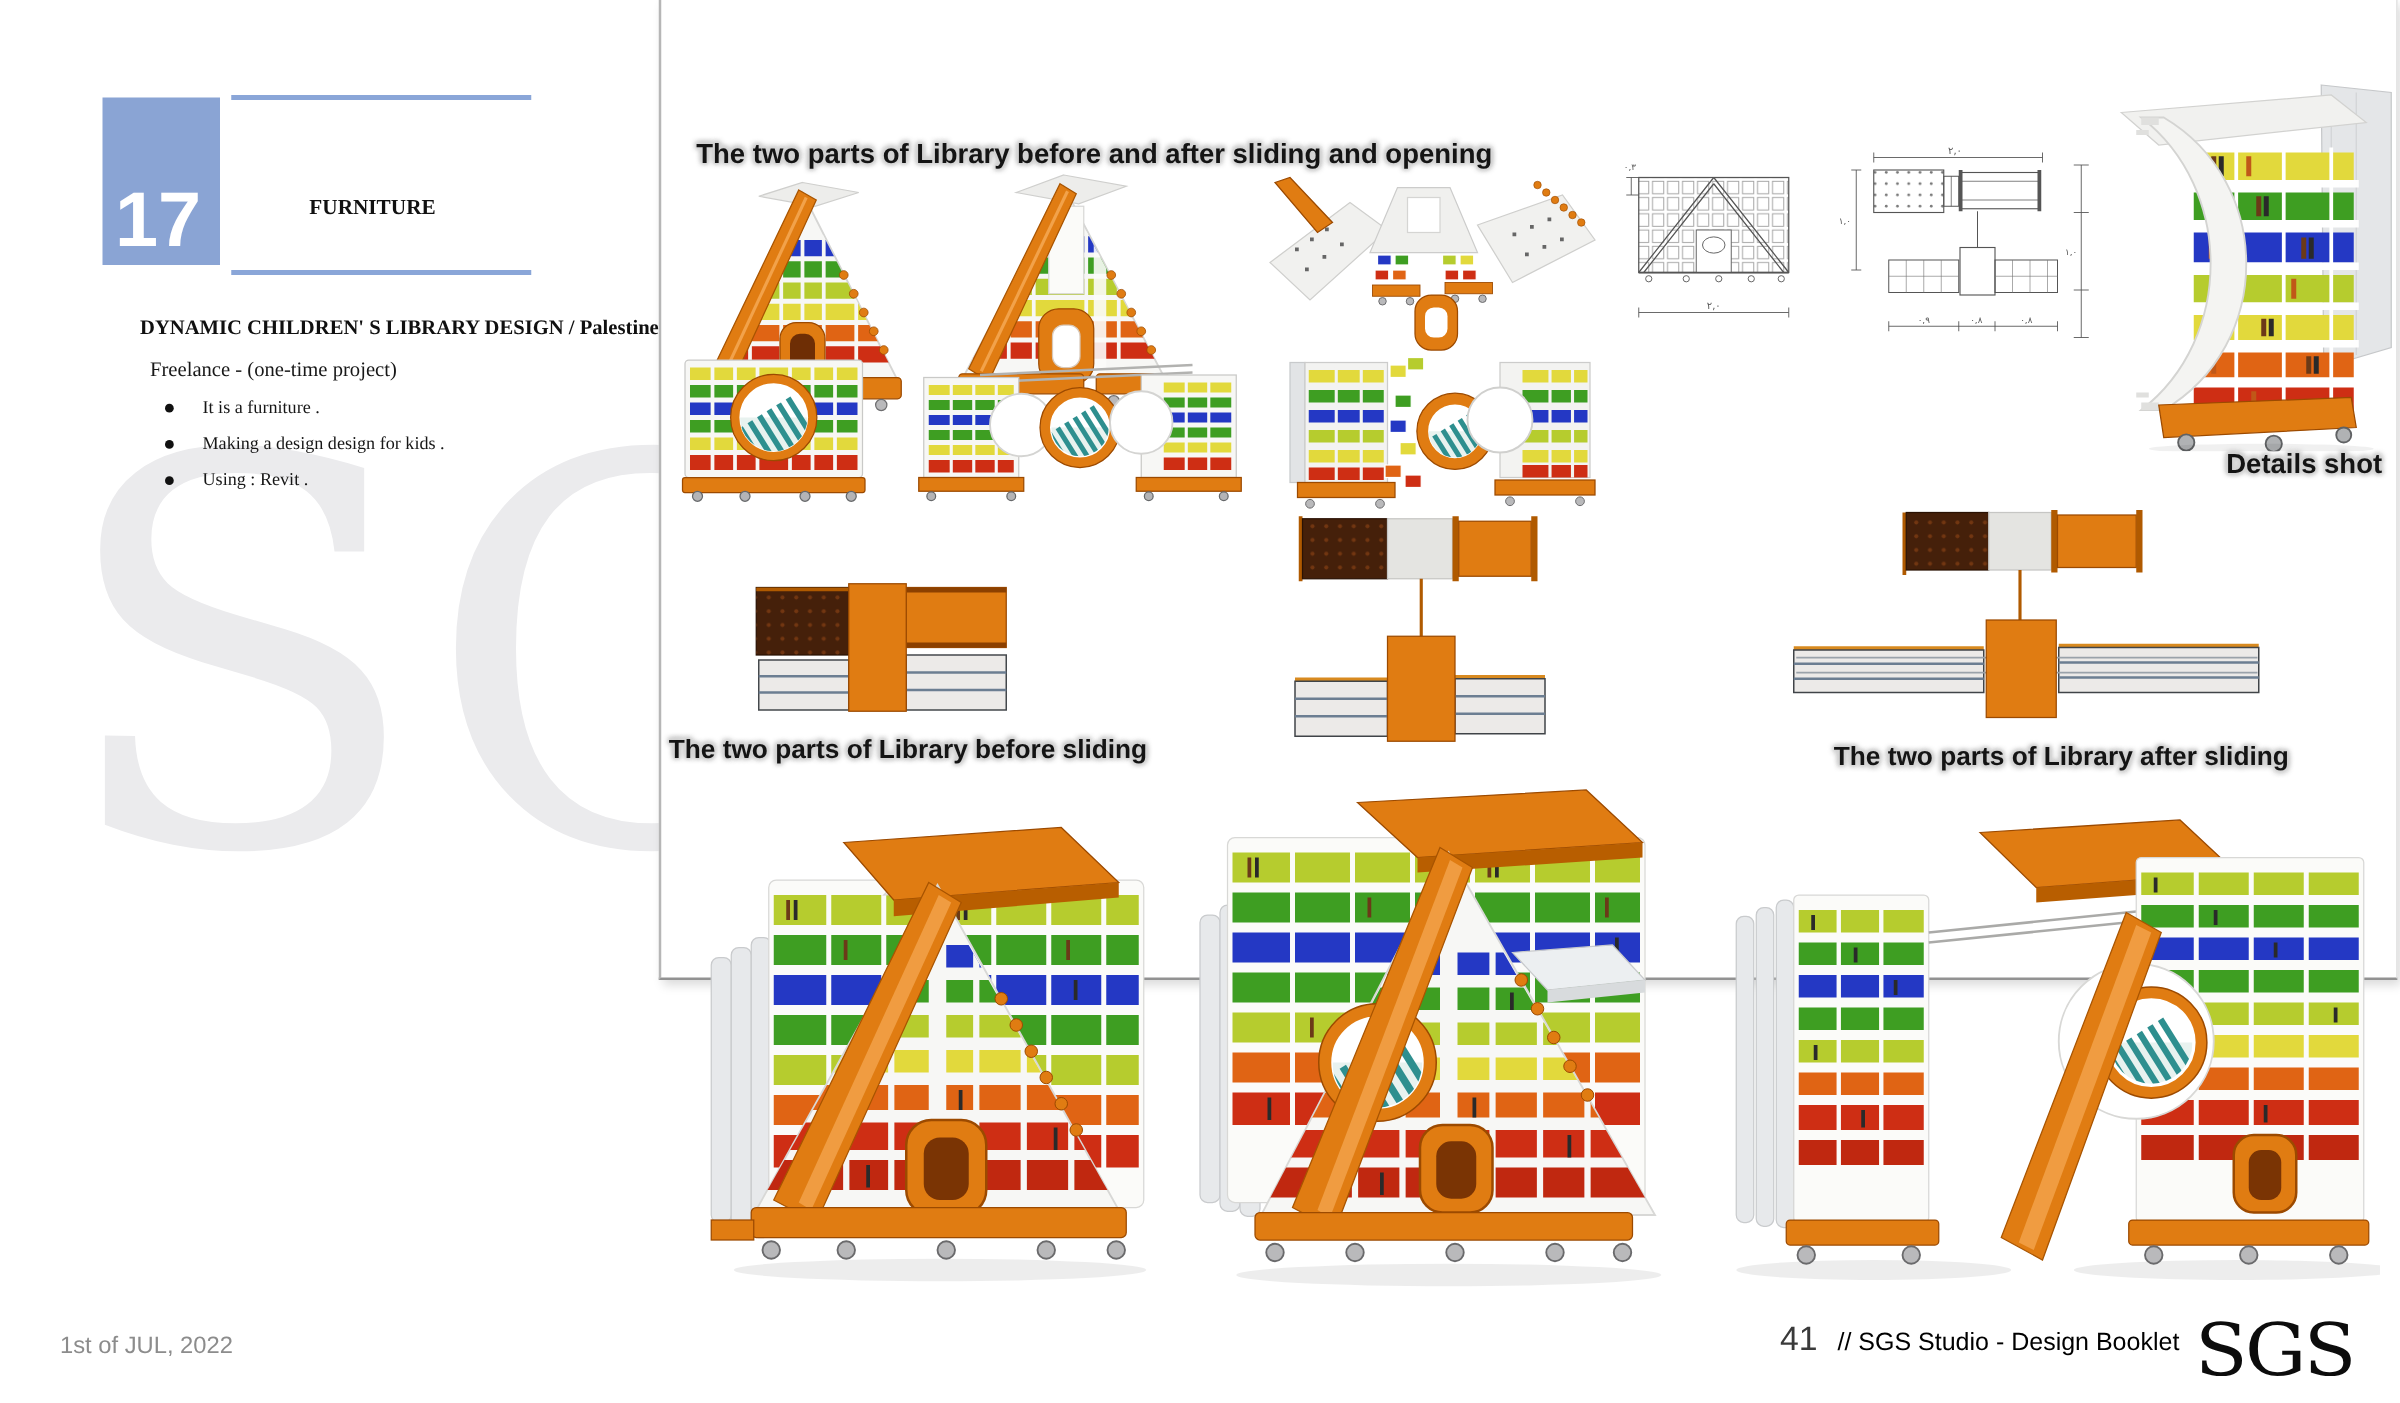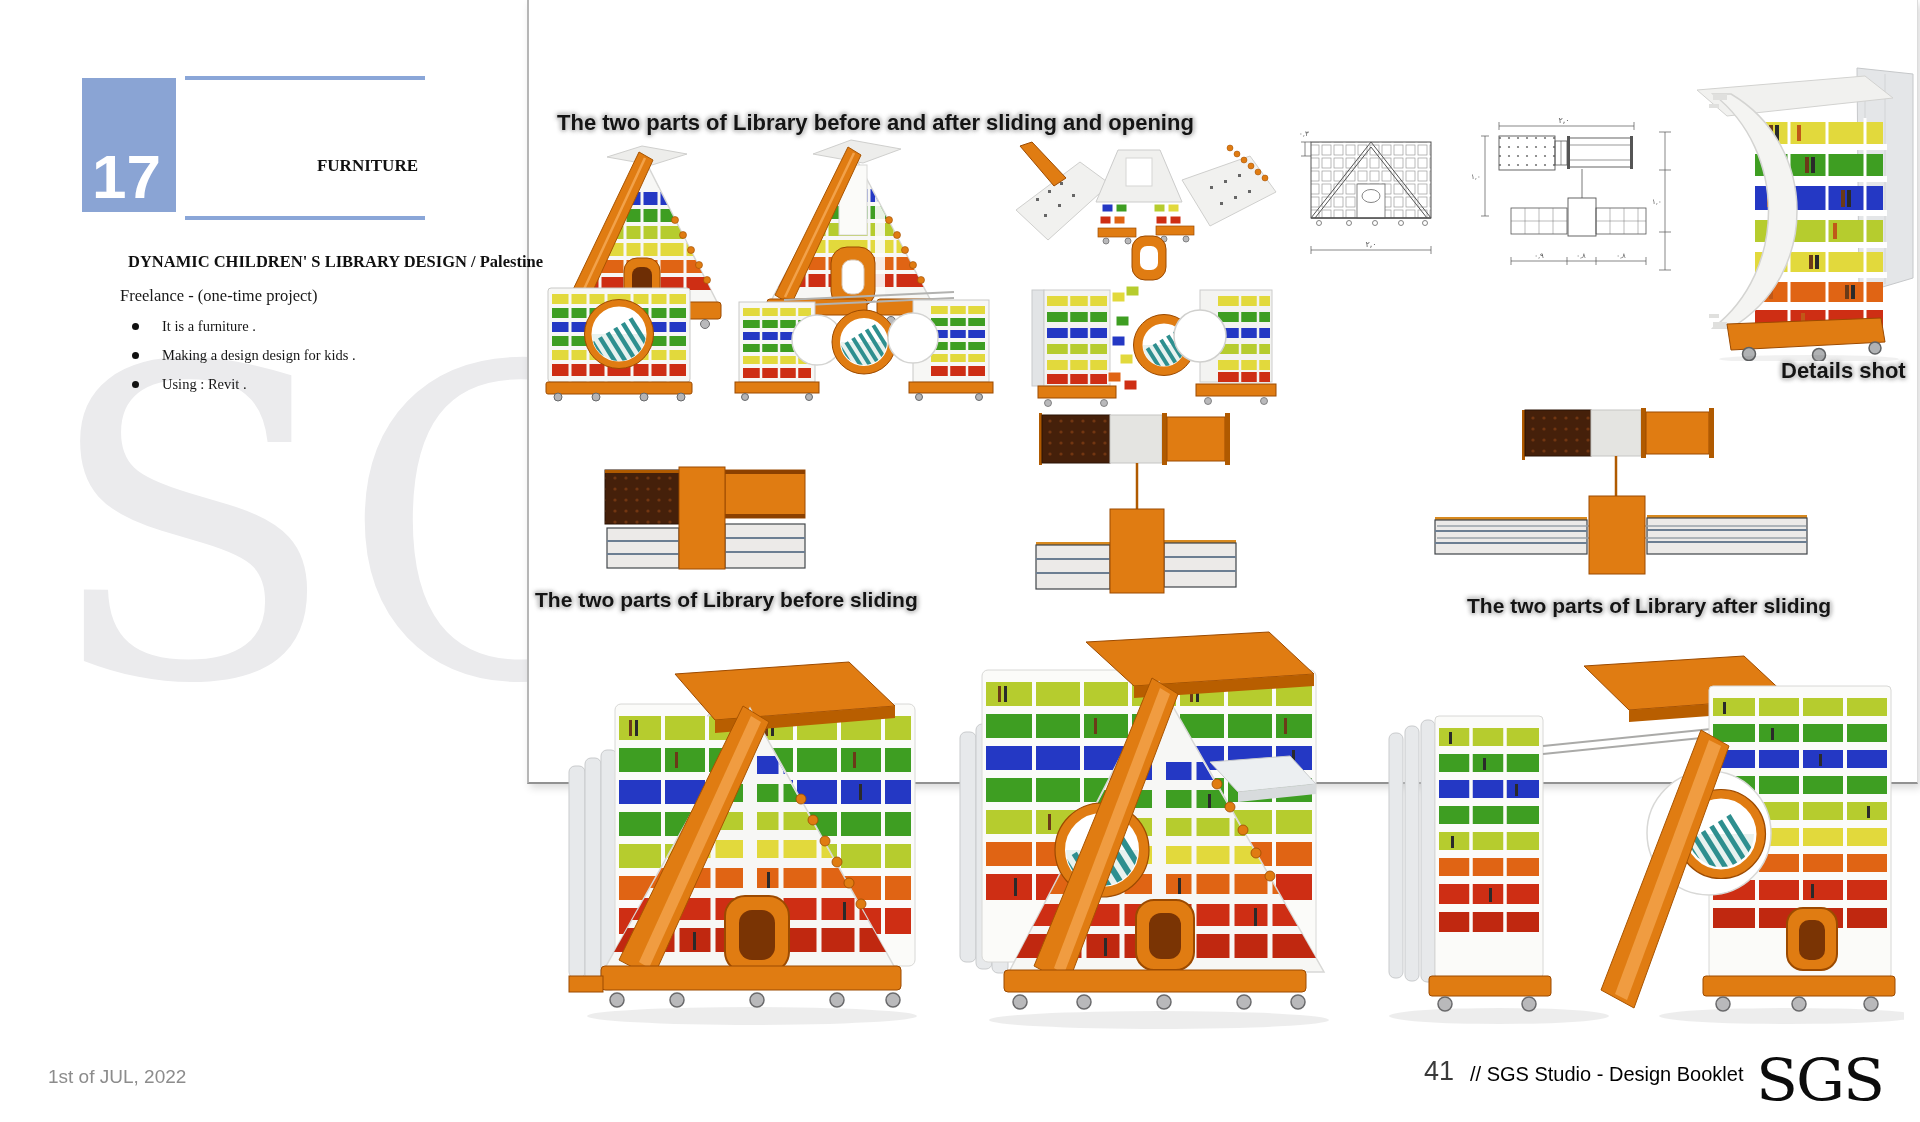--- a/index.html
+++ b/index.html
@@ -19,23 +19,23 @@
     font-size:430px;line-height:1;color:var(--watermark);letter-spacing:2px;z-index:0;white-space:nowrap}
 
   .left-col{position:absolute;left:0;top:0;width:560px;height:1048px;z-index:2}
   .num-box{position:absolute;left:82px;top:78px;width:94px;height:134px;background:var(--box_blue);
     display:flex;align-items:flex-end;padding:4px 10px}
   .num-box span{font:700 62px "Liberation Sans",sans-serif;color:#fff;line-height:1}
   .rule{position:absolute;left:185px;width:240px;height:4px;background:var(--line_blue)}
   .rule-top{top:76px}.rule-bottom{top:216px}
   .title{position:absolute;left:178px;top:100px;width:400px;font:700 28px "Liberation Serif",serif;
     color:var(--accent_navy);white-space:nowrap;z-index:3}
-  .subtitle{position:absolute;left:178px;top:156px;width:240px;text-align:right;
+  .subtitle{position:absolute;left:178px;top:156px;width:240px;text-align:center;
     font:700 17px "Liberation Serif",serif;color:#111}
-  .proj-heading{position:absolute;left:128px;top:252px;font:700 16.5px "Liberation Serif",serif;color:#101010;white-space:nowrap}
+  .proj-heading{position:absolute;left:112px;top:252px;font:700 16.5px "Liberation Serif",serif;color:#101010;white-space:nowrap}
   .proj-type{position:absolute;left:120px;top:286px;font:16.5px "Liberation Serif",serif;color:#181818}
   .bullets{position:absolute;left:120px;top:318px;list-style:none;font:14.5px "Liberation Serif",serif;color:#161616}
   .bullets li{position:relative;padding-left:42px;margin-bottom:12px}
   .bullets .dot{position:absolute;left:12px;top:5px;width:7px;height:7px;border-radius:50%;background:#111}
 
   .panel{position:absolute;left:527px;top:0;width:1391px;height:784px;background:#fff;z-index:1;
     border-left:2px solid #b6b6b6;border-bottom:2px solid #929292;border-right:1px solid #dcdcdc;
     box-shadow:3px 4px 8px rgba(0,0,0,.15)}
   .abs{position:absolute}
   .caption{position:absolute;font:700 21px "Liberation Sans",sans-serif;color:#141414;white-space:nowrap;z-index:3;

